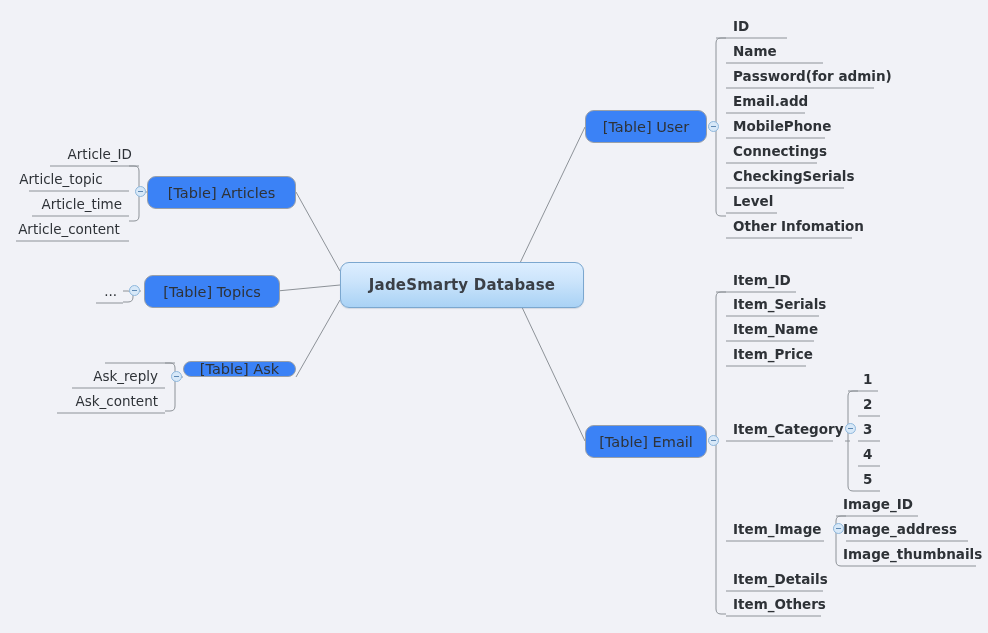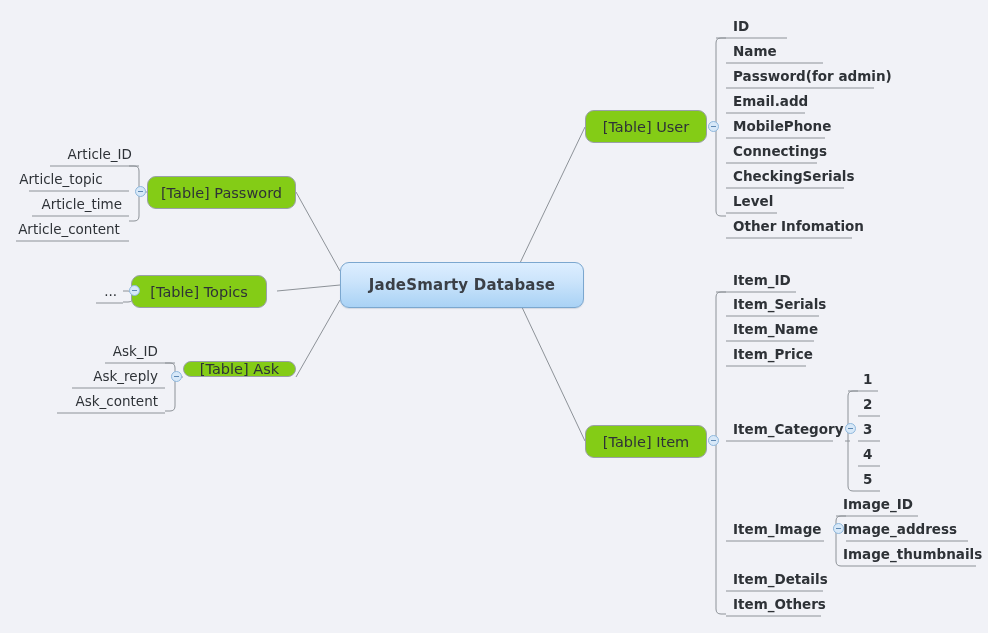--- a/index.html
+++ b/index.html
@@ -45,21 +45,21 @@
     box-shadow: 0 1px 1px rgba(120,140,160,0.25);
   }
 
   
   .table-node {
     position: absolute;
     box-sizing: border-box;
     display: flex;
     align-items: center;
     justify-content: center;
-    background: #84cc16;
+    background: #3b82f6;
     border: 1px solid #9aa0a8;
     border-radius: 9px;
     color: #2e3237;
     font-size: 14.5px;
     white-space: nowrap;
   }
 
   
   .leaf {
     position: absolute;
@@ -177,28 +177,28 @@
 
   <div class="root-node" style="left:340px; top:262px; width:244px; height:46px;">
     <span>JadeSmarty Database</span>
   </div>
 
   <div class="table-node" style="left:585px; top:110px; width:122px; height:33px;">
     <span>[Table] User</span>
   </div>
 
   <div class="table-node" style="left:585px; top:425px; width:122px; height:33px;">
-    <span>[Table] Item</span>
+    <span>[Table] Email</span>
   </div>
 
   <div class="table-node" style="left:147px; top:176px; width:149px; height:33px;">
-    <span>[Table] Password</span>
-  </div>
-
-  <div class="table-node" style="left:131px; top:275px; width:136px; height:33px;">
+    <span>[Table] Articles</span>
+  </div>
+
+  <div class="table-node" style="left:144px; top:275px; width:136px; height:33px;">
     <span>[Table] Topics</span>
   </div>
 
   <div class="table-node" style="left:183px; top:361px; width:113px; height:16px;">
     <span>[Table] Ask</span>
   </div>
 
   <div class="toggle" style="left:708px; top:121px;"></div>
   <div class="toggle" style="left:708px; top:435px;"></div>
   <div class="toggle" style="left:845px; top:423px;"></div>
@@ -236,17 +236,16 @@
   <div class="leaf right" style="left:843px; top:521px;">Image_address</div>
   <div class="leaf right" style="left:843px; top:546px;">Image_thumbnails</div>
 
   <div class="leaf left" style="left:0px; top:146px; width:132px;">Article_ID</div>
   <div class="leaf left" style="left:0px; top:171px; width:122px;text-align:center;">Article_topic</div>
   <div class="leaf left" style="left:0px; top:196px; width:122px;">Article_time</div>
   <div class="leaf left" style="left:8px; top:221px; width:122px;text-align:center;">Article_content</div>
 
   <div class="leaf left" style="left:0px; top:283px; width:117px;">...</div>
 
-  <div class="leaf left" style="left:0px; top:343px; width:158px;">Ask_ID</div>
   <div class="leaf left" style="left:0px; top:368px; width:158px;">Ask_reply</div>
   <div class="leaf left" style="left:0px; top:393px; width:158px;">Ask_content</div>
 
 </div>
 
 </body></html>

